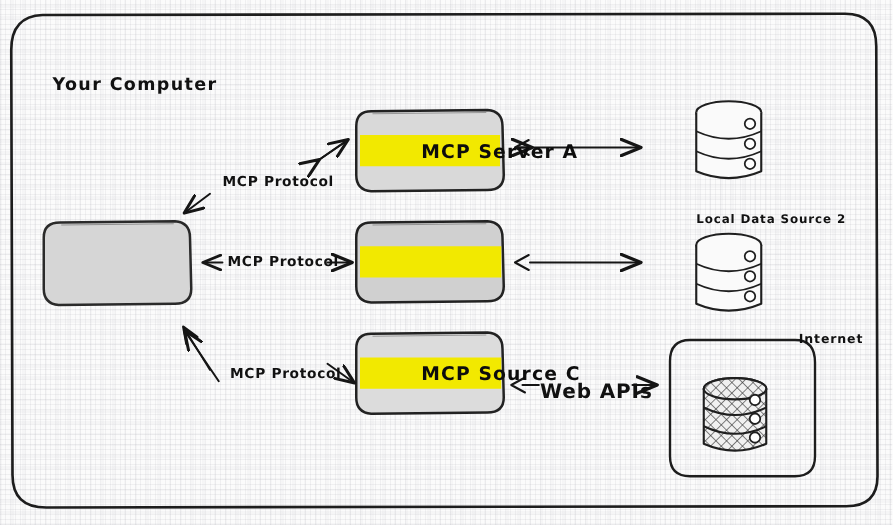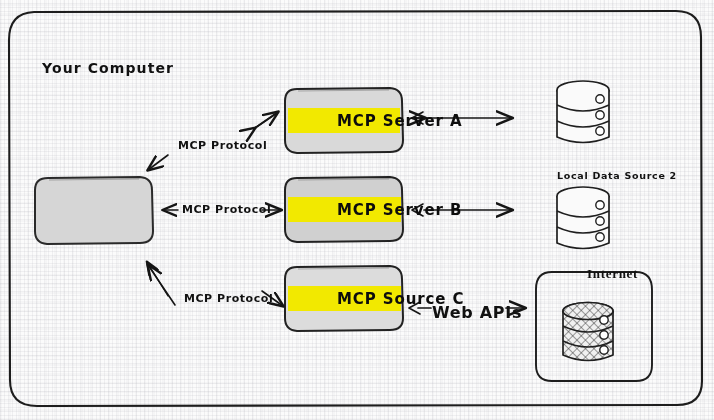--- a/index.html
+++ b/index.html
@@ -43,25 +43,24 @@
     letter-spacing: 1.1px;
   }
   .ds-label {
     font-size: 9.5px;
     font-weight: 600;
     letter-spacing: 0.7px;
   }
   #ds1-label { left: 534px; top: 54px; }
   #ds2-label { left: 534px; top: 170px; margin-left: 23px; }
   #internet-label {
-    left: 587px; top: 266px;
-    font-size: 13px;
-    font-weight: 600;
-    letter-spacing: 0.7px;
-    font-family: Liberation Serif, serif;
+    left: 639px; top: 266px;
+    font-size: 10px;
+    font-weight: 600;
+    letter-spacing: 0.7px;
   }
   #remote-service-label {
     left: 541px; top: 285px;
     font-size: 10.5px;
     font-weight: 600;
     letter-spacing: 0.7px;
   }
   
   #host-label {
     left: 38px; top: 190px;
@@ -223,21 +222,20 @@
       <circle cx="604" cy="320" r="4.2" fill="#fff" stroke="#1f1f1f" stroke-width="1.4"></circle>
       <circle cx="604" cy="335" r="4.2" fill="#fff" stroke="#1f1f1f" stroke-width="1.4"></circle>
       <circle cx="604" cy="350" r="4.2" fill="#fff" stroke="#1f1f1f" stroke-width="1.4"></circle>
     </g>
   </svg>
 
   <div class="hand-text" id="your-computer-label">Your Computer</div>
 
 
   <div class="hand-text server-label" id="server-a-label">MCP Server A</div>
-  <div class="hand-text server-label" id="server-b-label">MCP Server B</div>
   <div class="hand-text server-label" id="server-c-label">MCP Source C</div>
 
   <div class="hand-text protocol-label" id="proto-a-label">MCP Protocol</div>
   <div class="hand-text protocol-label" id="proto-b-label">MCP Protocol</div>
   <div class="hand-text protocol-label" id="proto-c-label">MCP Protocol</div>
   <div class="hand-text" id="webapi-label">Web APIs</div>
 
   <div class="hand-text ds-label" id="ds2-label">Local Data Source 2</div>
   <div class="hand-text" id="internet-label">Internet</div>
 

